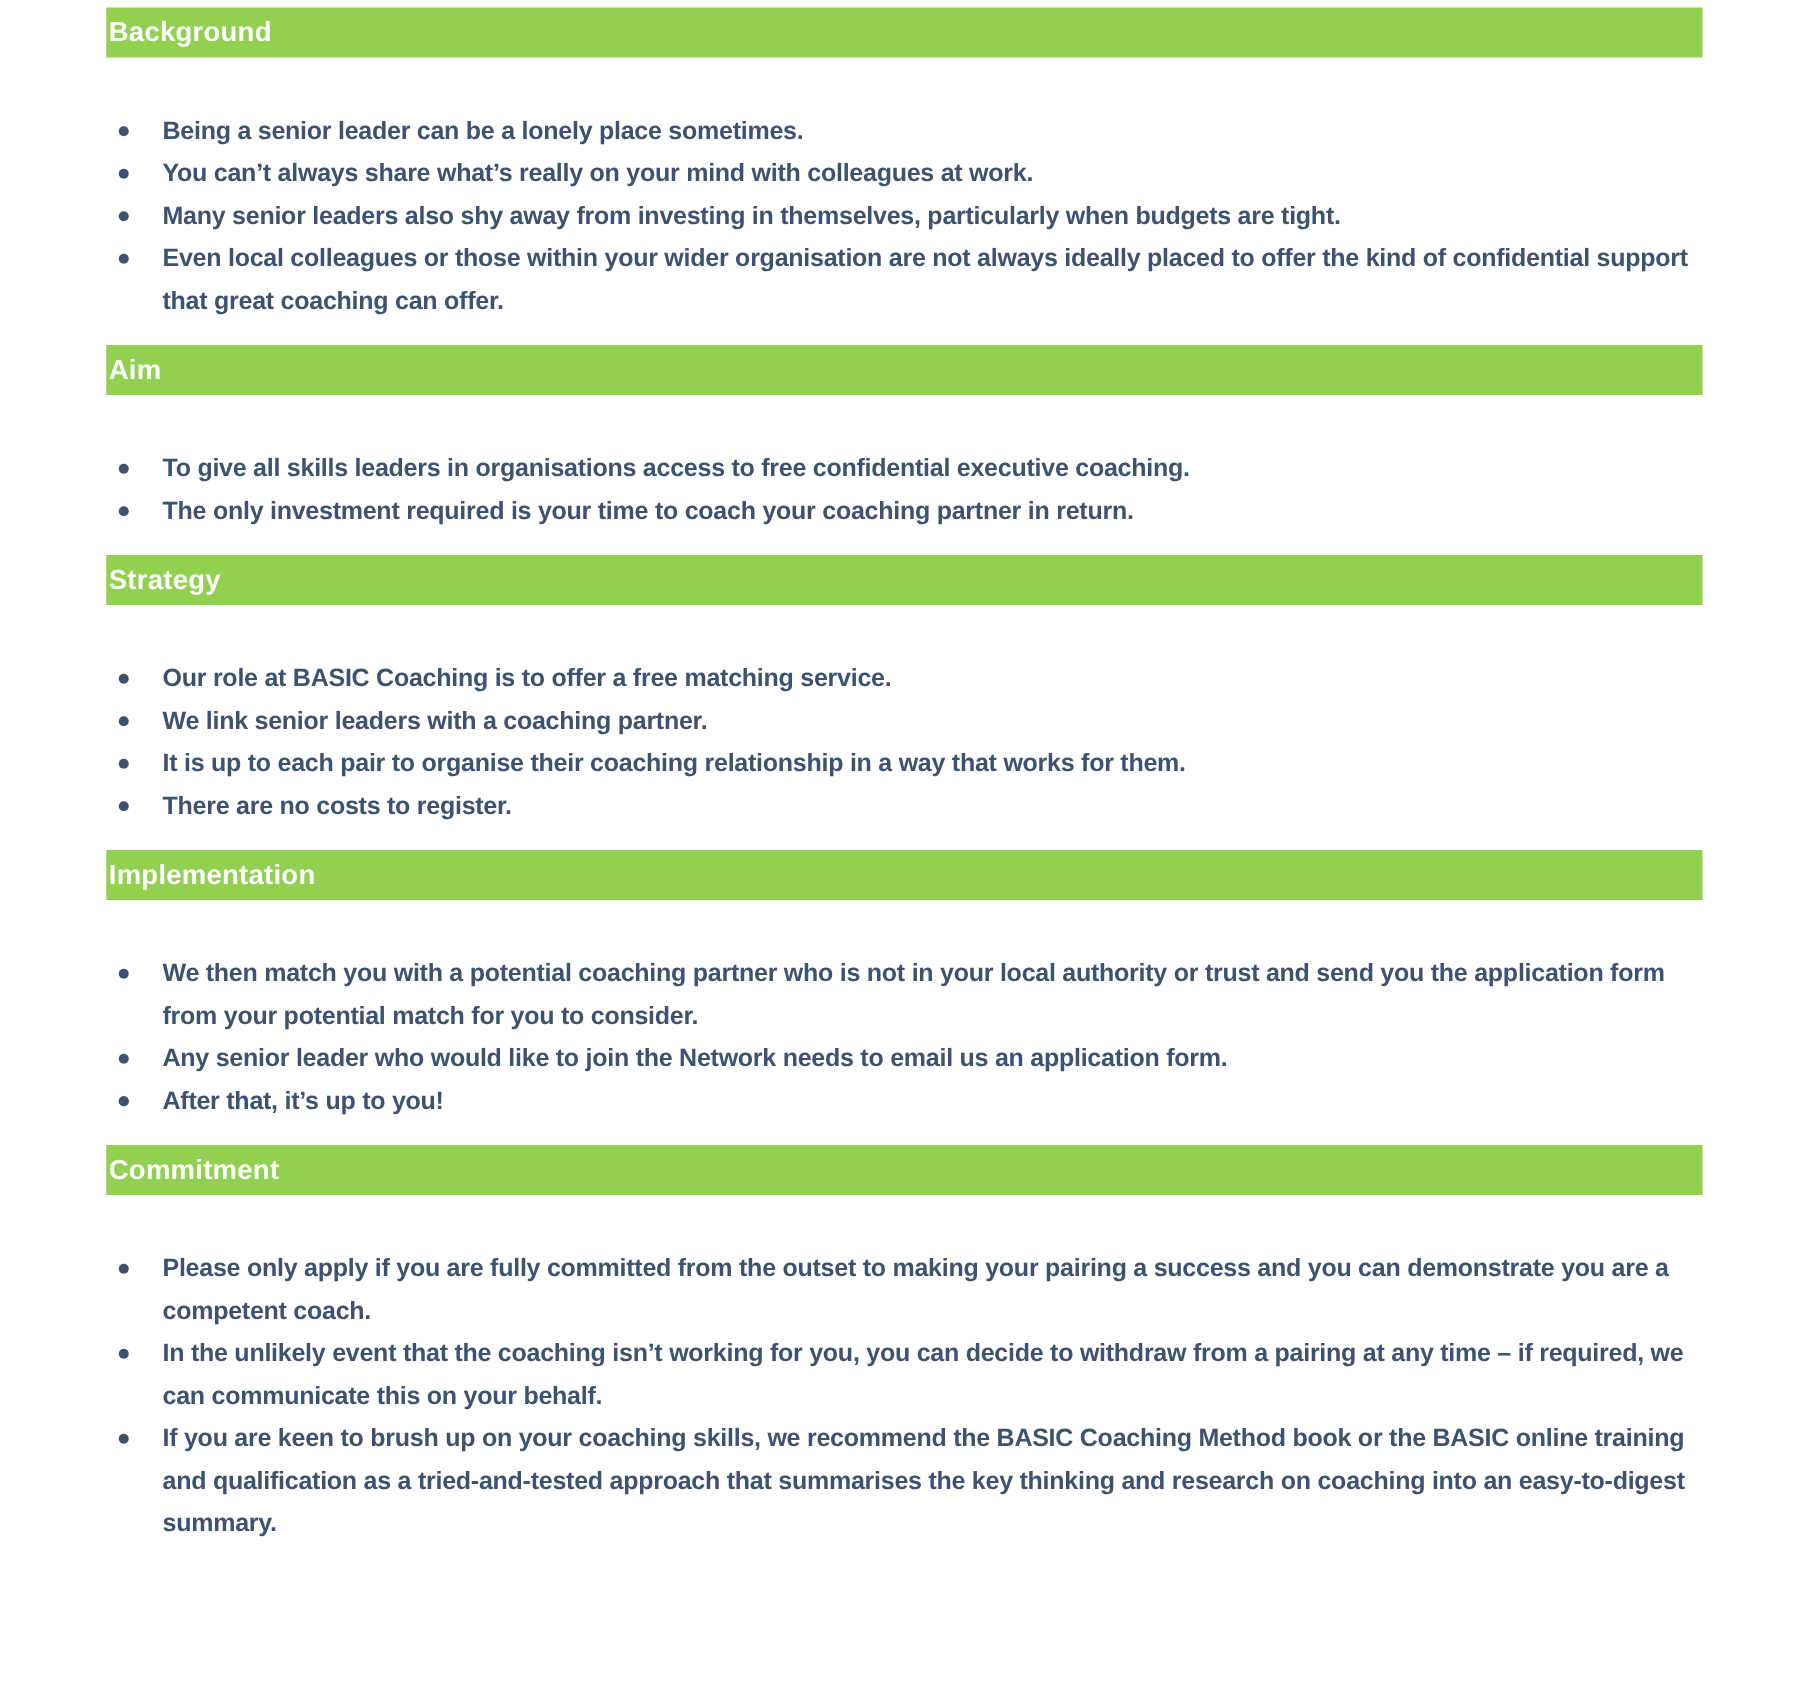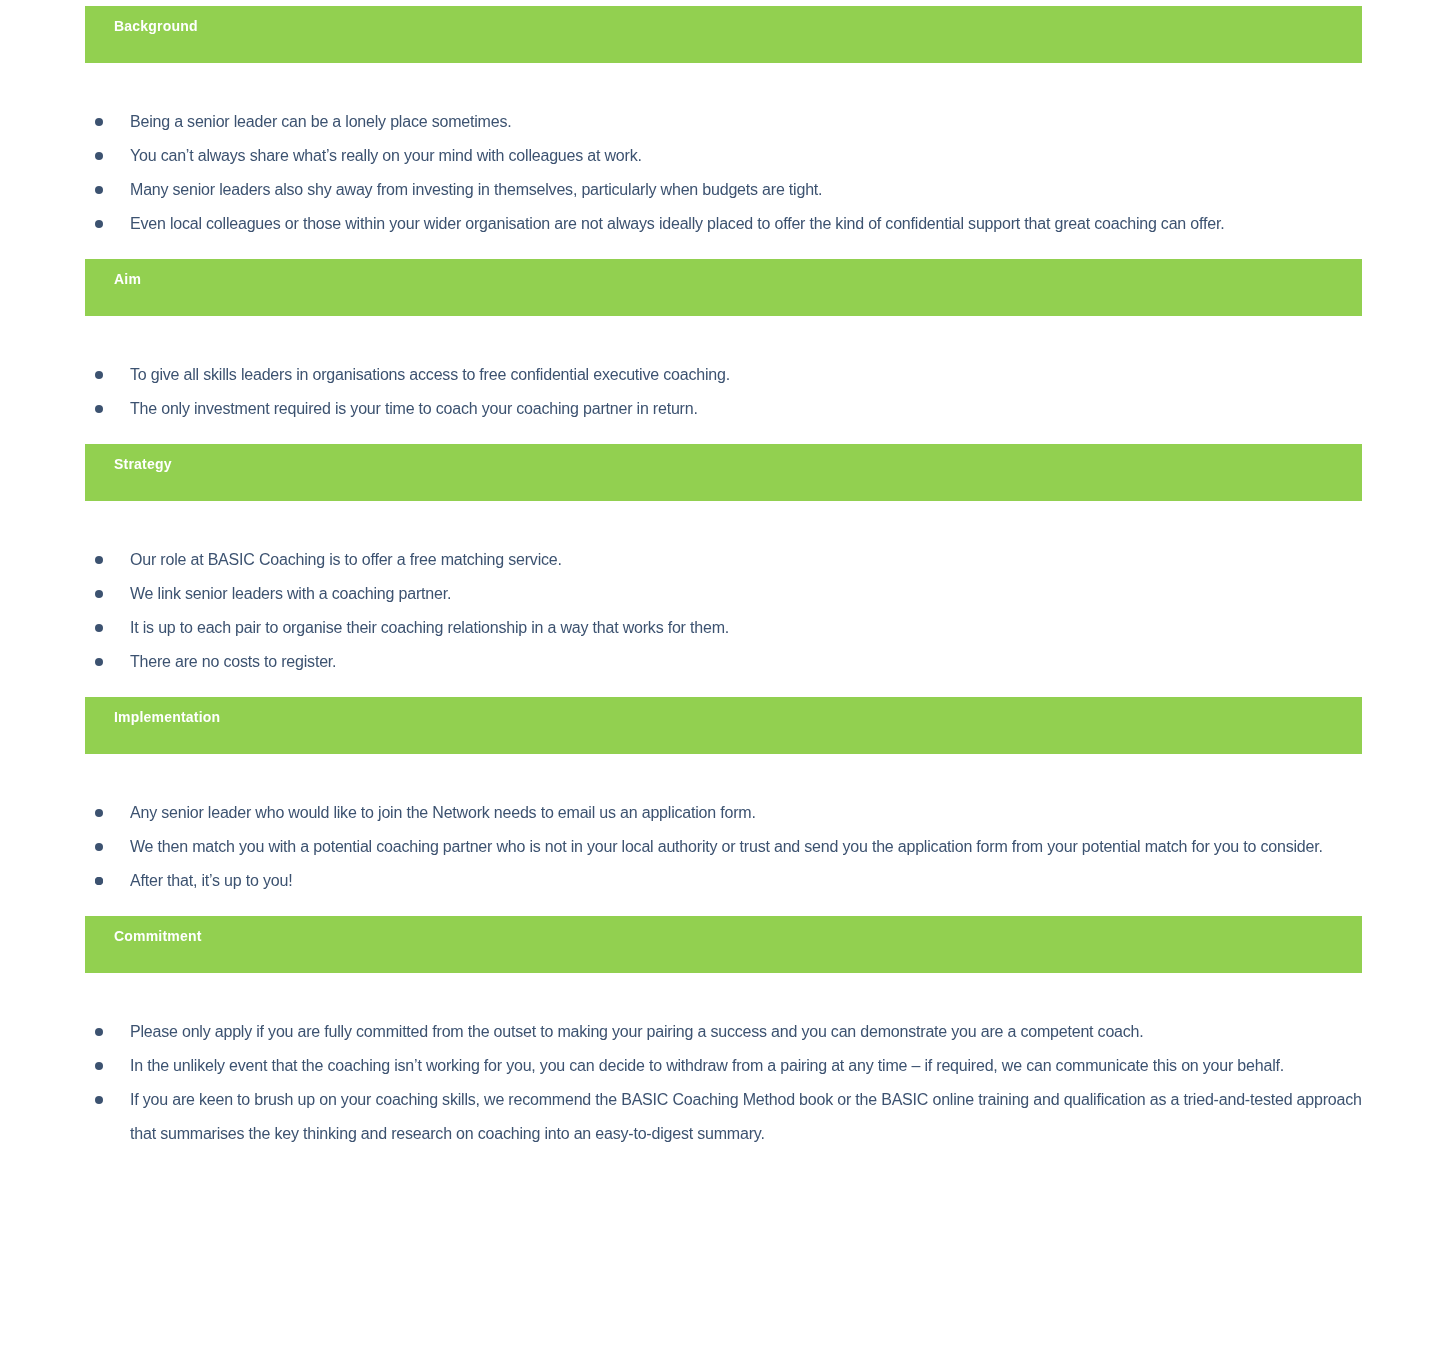--- a/index.html
+++ b/index.html
@@ -21,39 +21,40 @@
     overflow: hidden;
   }
   .content {
     padding-top: 6px;
     margin-left: 85px;
     width: 1277px;
   }
   .section-header {
     background: var(--header-bg);
     color: var(--header-text);
-    height: 57px;
+    height: 40px;
     line-height: 40px;
-    font-size: 14px;
+    font-size: 22px;
     font-weight: bold;
-    padding-left: 29px;
+    padding-left: 2px;
     letter-spacing: 0.2px;
   }
   ul.bullets {
     list-style: none;
     margin: 42px 0 18px 0;
     padding: 0;
   }
   li.bullet-item {
     position: relative;
     padding-left: 45px;
-    font-size: 16px;
+    font-size: 20px;
     line-height: 34px;
     color: var(--body-text);
     letter-spacing: -0.2px;
+    font-weight: bold;
   }
   .dot {
     position: absolute;
     left: 10px;
     top: 13px;
     width: 8px;
     height: 8px;
     border-radius: 50%;
     background: var(--body-text);
   }
@@ -88,22 +89,22 @@
         <li class="bullet-item"><span class="dot"></span><span>Our role at BASIC Coaching is to offer a free matching service.</span></li>
         <li class="bullet-item"><span class="dot"></span><span>We link senior leaders with a coaching partner.</span></li>
         <li class="bullet-item"><span class="dot"></span><span>It is up to each pair to organise their coaching relationship in a way that works for them.</span></li>
         <li class="bullet-item"><span class="dot"></span><span>There are no costs to register.</span></li>
       </ul>
     </div>
 
     <div class="section">
       <div class="section-header">Implementation</div>
       <ul class="bullets">
+        <li class="bullet-item"><span class="dot"></span><span>We then match you with a potential coaching partner who is not in your local authority or trust and send you the application form from your potential match for you to consider.</span></li>
         <li class="bullet-item"><span class="dot"></span><span>Any senior leader who would like to join the Network needs to email us an application form.</span></li>
-        <li class="bullet-item"><span class="dot"></span><span>We then match you with a potential coaching partner who is not in your local authority or trust and send you the application form from your potential match for you to consider.</span></li>
         <li class="bullet-item"><span class="dot"></span></li>
         <li class="bullet-item"><span class="dot"></span><span>After that, it’s up to you!</span></li>
       </ul>
     </div>
 
     <div class="section">
       <div class="section-header">Commitment</div>
       <ul class="bullets">
         <li class="bullet-item"><span class="dot"></span><span>Please only apply if you are fully committed from the outset to making your pairing a success and you can demonstrate you are a competent coach.</span></li>
         <li class="bullet-item"><span class="dot"></span><span>In the unlikely event that the coaching isn’t working for you, you can decide to withdraw from a pairing at any time – if required, we can communicate this on your behalf.</span></li>

